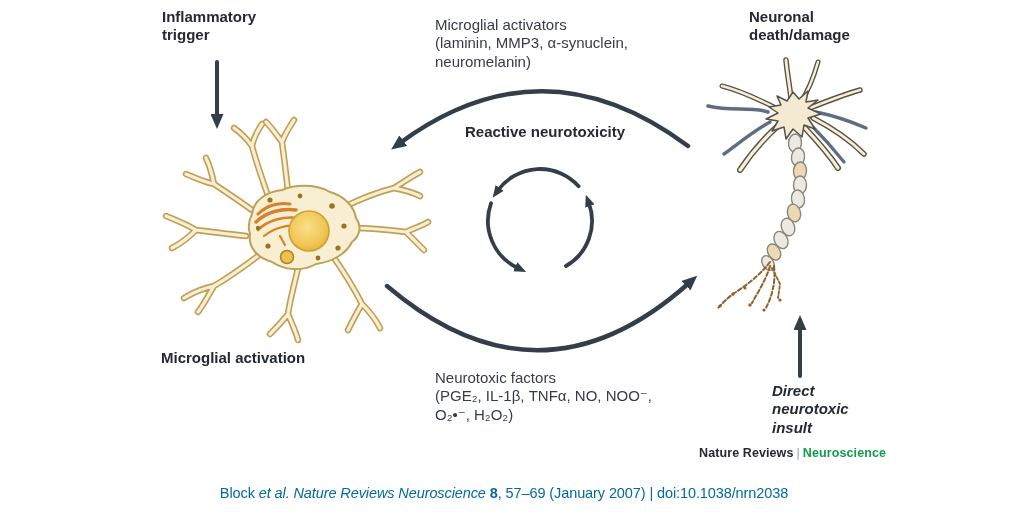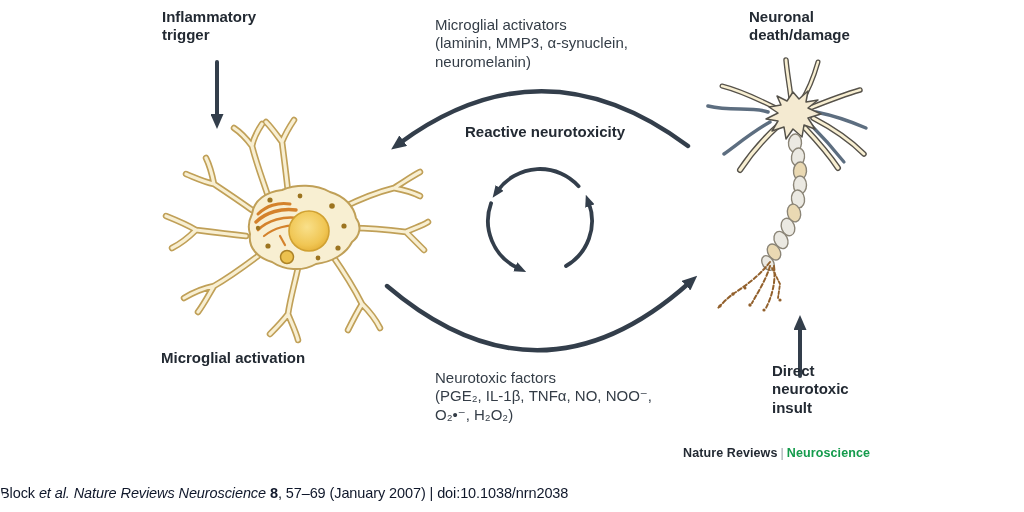--- a/index.html
+++ b/index.html
@@ -18,29 +18,29 @@
   
   .arrow-stroke{stroke:var(--arrow);fill:none;stroke-linecap:round;}
   .proc-outer{stroke:var(--cell_outline);fill:none;stroke-linecap:round;stroke-linejoin:round;}
   .proc-inner{stroke:var(--cell_fill);fill:none;stroke-linecap:round;stroke-linejoin:round;}
   .den-outer{stroke:#56524a;fill:none;stroke-linecap:round;}
   .den-inner{stroke:var(--cell_fill);fill:none;stroke-linecap:round;}
   .den-blue{stroke:var(--dendrite_blue);fill:none;stroke-linecap:round;}
   .golgi{stroke:var(--golgi);fill:none;stroke-linecap:round;}
   .terminal{stroke:var(--terminal_brown);fill:none;stroke-linecap:round;}
   .footer-line{
-    position:absolute;left:683px;top:446px;font-size:12.5px;font-weight:700;
+    position:absolute;left:699px;top:446px;font-size:12.5px;font-weight:700;
     letter-spacing:.1px;
   }
   .footer-brand{color:var(--ink);}
   .footer-sep{color:#9aa2a9;font-weight:400;padding:0 3px;}
   .footer-journal{color:var(--nature_green);}
   .caption{
-    position:absolute;left:0;top:485px;width:1008px;text-align:left;
-    font-size:14.5px;color:#0f172a;letter-spacing:-0.1px;
+    position:absolute;left:0;top:485px;width:1008px;text-align:center;
+    font-size:14.5px;color:#0369a1;letter-spacing:-0.1px;
   }
   .caption .it{font-style:italic;}
   .caption .vol{font-weight:700;}
 </style>
 </head>
 <body>
 
 <div class="canvas">
 
   <svg class="art" width="1024" height="512" viewBox="0 0 1024 512">
@@ -206,21 +206,21 @@
   <div class="lbl bold centered" style="left:545px;top:123px;">Reactive neurotoxicity</div>
 
 
   <div class="lbl bold" style="left:161px;top:329px;margin-top:20px;">Microglial activation</div>
 
   <div class="lbl" style="left:435px;top:369px;">Neurotoxic factors
 (PGE₂, IL-1β, TNFα, NO, NOO⁻,
 O₂•⁻, H₂O₂)</div>
 
 
-  <div class="lbl bold" style="left:772px;top:362px;">Direct
+  <div class="lbl bold" style="left:772px;top:382px;font-style:italic;">Direct
 neurotoxic
 insult</div>
 
   <div class="footer-line">
     <span class="footer-brand">Nature Reviews</span><span class="footer-sep">|</span><span class="footer-journal">Neuroscience</span>
   </div>
 
   <div class="caption">
     <span>Block </span><span class="it">et al. </span><span class="it">Nature Reviews Neuroscience </span><span class="vol">8</span><span>, 57–69 (January 2007) | doi:10.1038/nrn2038</span>
   </div>

